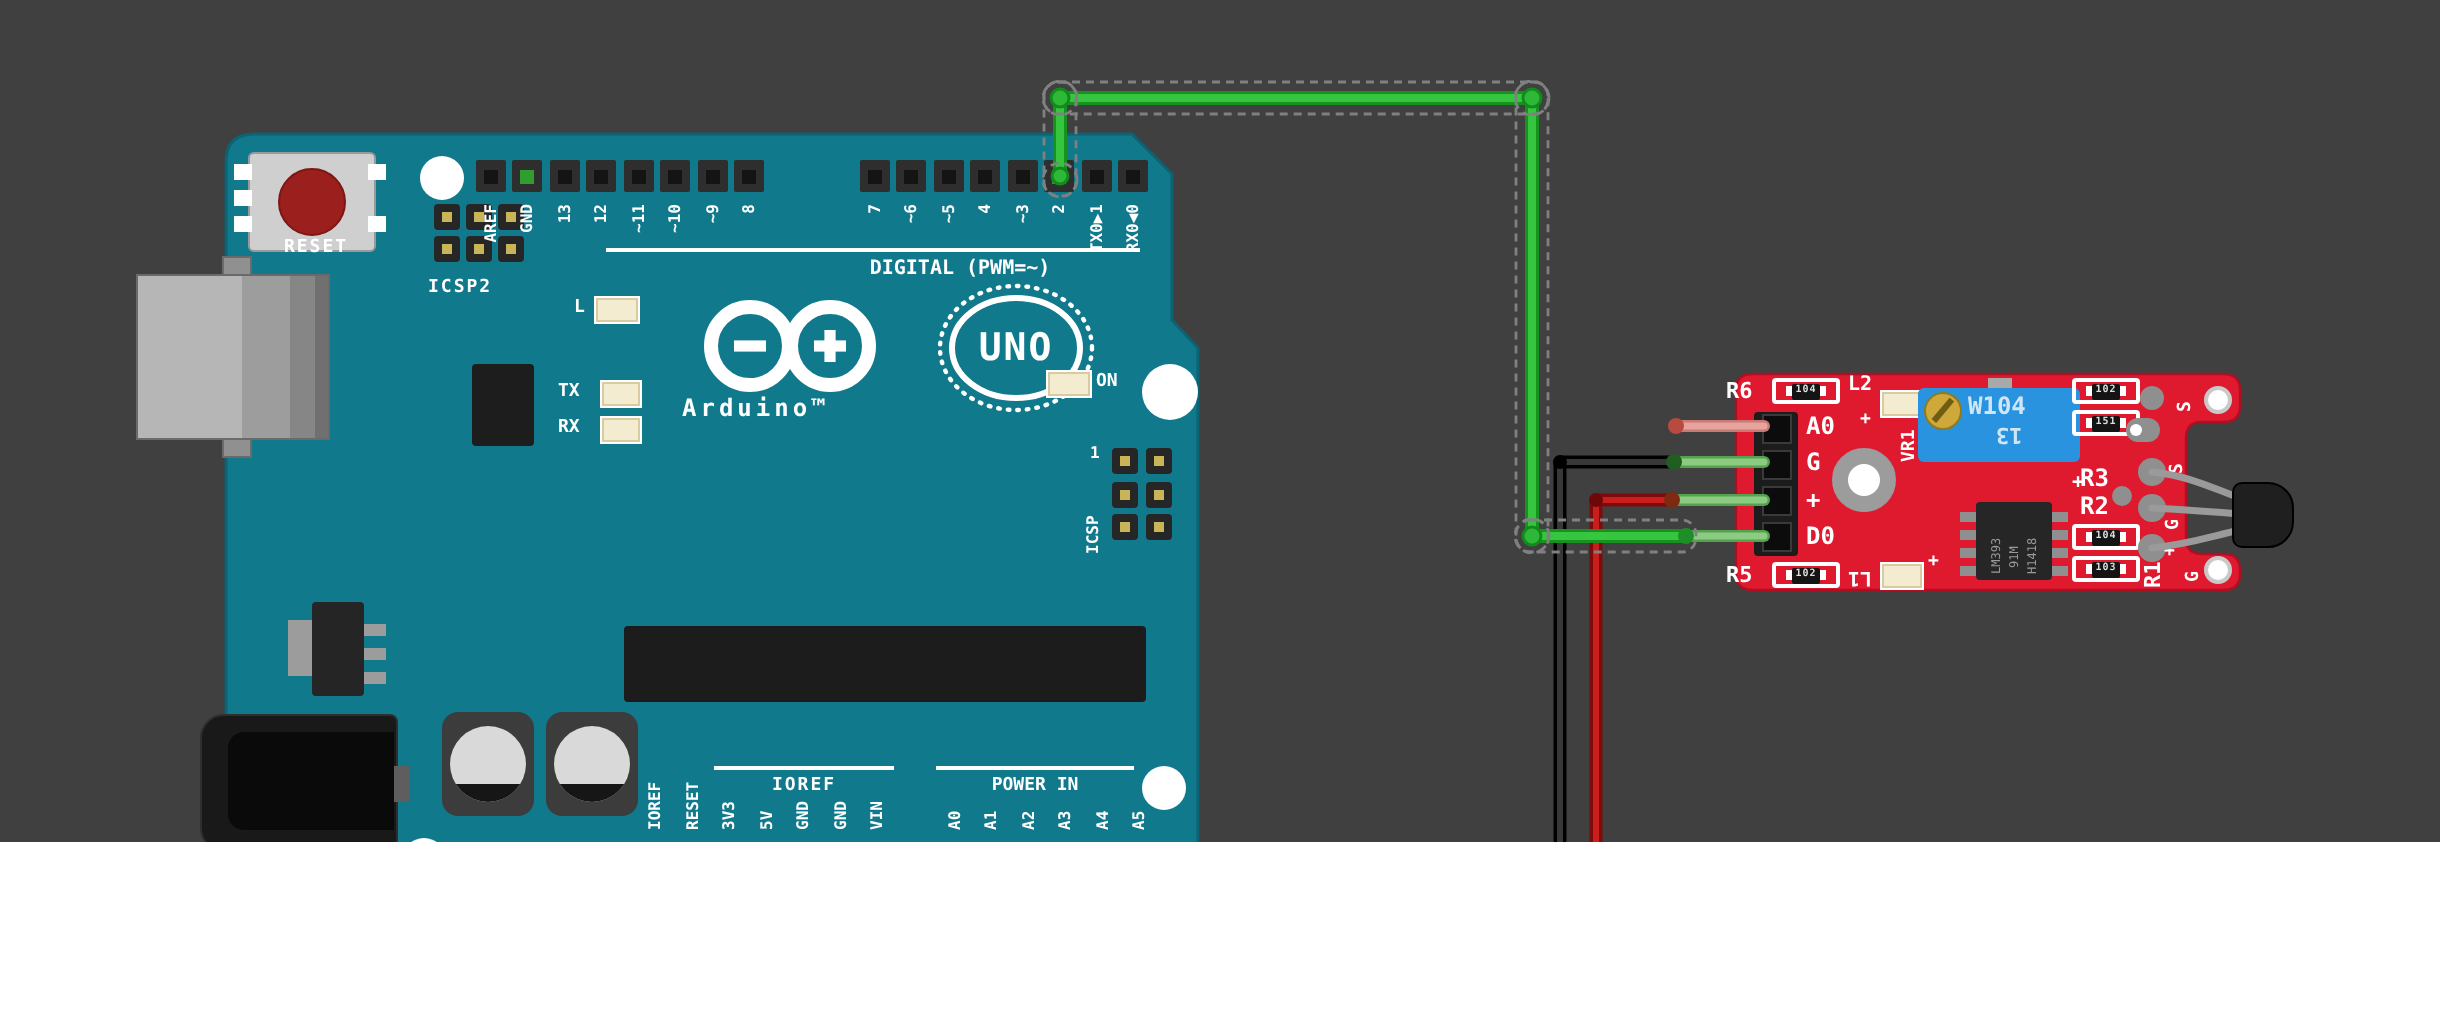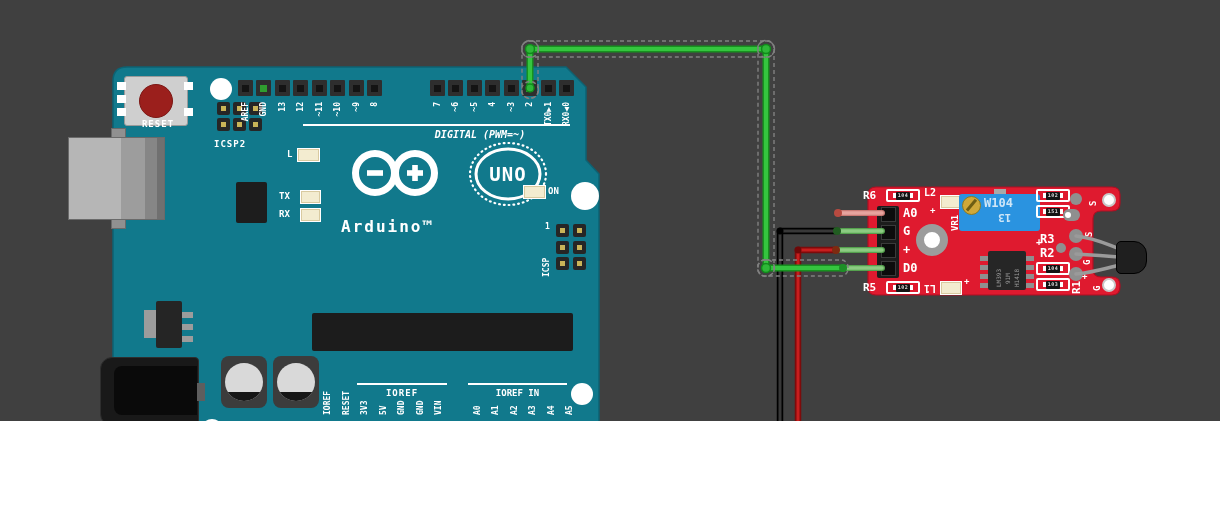--- a/index.html
+++ b/index.html
@@ -139,32 +139,32 @@
       <span class="pin-label lbl-down">2</span>
     </div>
       <div class="pin">
       <span class="pin-label lbl-down">TX0▶1</span>
     </div>
       <div class="pin">
       <span class="pin-label lbl-down">RX0◀0</span>
     </div>
     </div>
   <div class="whline" style="left:303px;top:124px;width:267px;"></div>
-  <div class="abs wtxt" style="left:400px;top:129px;width:160px;text-align:center;font-size:10px;z-index:12;font-style:italic;">DIGITAL (PWM=~)</div>
+  <div class="abs wtxt" style="left:400px;top:129px;width:160px;text-align:center;font-size:10px;z-index:12;">DIGITAL (PWM=~)</div>
 
   <div class="led" style="left:297px;top:148px;width:21px;height:12px;"></div>
   <div class="abs wtxt" style="left:287px;top:149px;font-size:9px;z-index:12;">L</div>
   <div class="led" style="left:300px;top:190px;width:19px;height:12px;"></div>
   <div class="abs wtxt" style="left:279px;top:191px;font-size:9px;z-index:12;">TX</div>
   <div class="led" style="left:300px;top:208px;width:19px;height:12px;"></div>
   <div class="abs wtxt" style="left:279px;top:209px;font-size:9px;z-index:12;">RX</div>
 
   <div class="abs" style="left:236px;top:182px;width:31px;height:41px;background:#1d1d1d;border-radius:2px;z-index:12;"></div>
 
-  <div class="abs wtxt" style="left:341px;top:197px;font-size:16px;letter-spacing:2px;z-index:12;margin-top:20px;">Arduino™</div>
+  <div class="abs wtxt" style="left:341px;top:197px;font-size:12px;letter-spacing:2px;z-index:12;">Arduino™</div>
   <div class="abs wtxt" style="left:482px;top:163px;width:52px;text-align:center;font-size:19px;letter-spacing:1px;z-index:12;">UNO</div>
 
   <div class="led" style="left:523px;top:185px;width:21px;height:12px;"></div>
   <div class="abs wtxt" style="left:548px;top:186px;font-size:9px;z-index:12;">ON</div>
 
   <div class="abs" style="left:556px;top:224px;display:grid;grid-template-columns:repeat(2,13px);grid-template-rows:repeat(3,13px);gap:3.5px;z-index:12;">
     <div class="icsp-pin"></div>
     <div class="icsp-pin"></div>
     <div class="icsp-pin"></div>
     <div class="icsp-pin"></div>
@@ -219,21 +219,21 @@
     </div>
       <div class="pin connected">
       <span class="pin-label lbl-up">GND</span>
     </div>
       <div class="pin">
       <span class="pin-label lbl-up">VIN</span>
     </div>
     </div>
 
   <div class="whline" style="left:468px;top:383px;width:99px;"></div>
-  <div class="abs wtxt" style="left:468px;top:388px;width:99px;text-align:center;font-size:9px;z-index:12;">IOREF IN</div>
+  <div class="abs wtxt" style="left:468px;top:388px;width:99px;text-align:center;font-size:9px;z-index:12;">POWER IN</div>
   <div class="hdr" style="left:470px;top:421px;">
 
   <div class="pin">
       <span class="pin-label lbl-up">A0</span>
     </div>
       <div class="pin">
       <span class="pin-label lbl-up">A1</span>
     </div>
       <div class="pin">
       <span class="pin-label lbl-up">A2</span>

